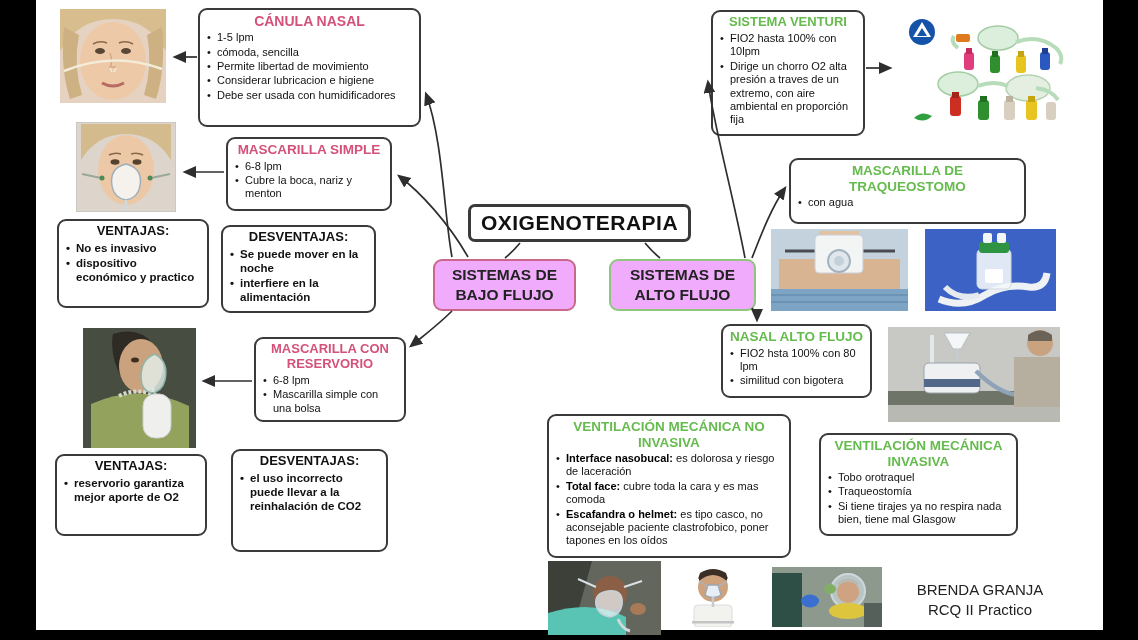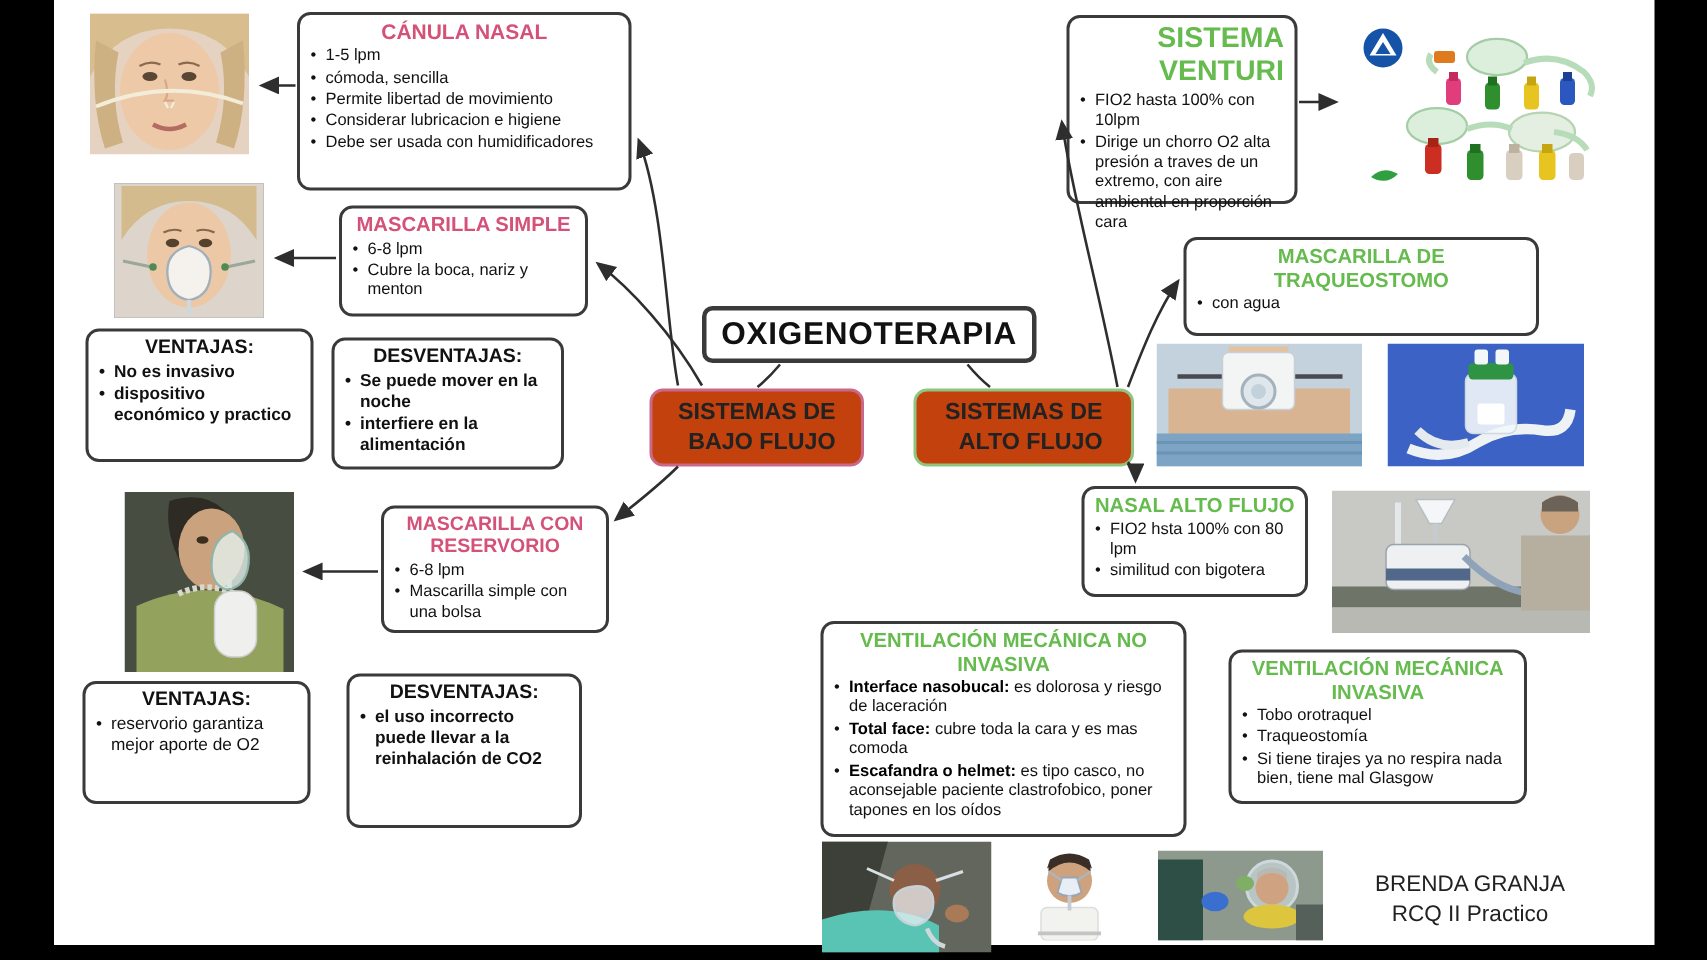--- a/index.html
+++ b/index.html
@@ -9,22 +9,22 @@
   .box{position:absolute;background:#fff;border:2px solid #3a3a3a;border-radius:9px;
        padding:3px 7px 4px;box-sizing:border-box;}
   .box .title{font-weight:bold;text-align:center;font-size:13px;line-height:1.15;
        white-space:pre-line;color:#111;}
   .t-pink{color:#d4517a !important;}
   .t-green{color:#66bb4e !important;}
   .box ul{margin:2px 0 0;padding:0;list-style:none;font-size:11px;line-height:1.22;color:#111;}
   .box li{position:relative;padding-left:10px;margin-bottom:1px;}
   .box li::before{content:"•";position:absolute;left:0;top:0;}
   .box li b{color:#000;}
-  .node{position:absolute;background:#c2410c;border:2px solid;border-radius:9px;
-        display:flex;align-items:center;justify-content:center;text-align:right;
+  .node{position:absolute;background:#f0abfc;border:2px solid;border-radius:9px;
+        display:flex;align-items:center;justify-content:center;text-align:center;
         font-weight:bold;font-size:15.5px;line-height:1.3;white-space:pre-line;color:#222;
         box-sizing:border-box;}
   #node-bajo{border-color:#c9688a;}
   #node-alto{border-color:#8fc57e;}
   #oxi{position:absolute;background:#fff;border:3px solid #3a3a3a;border-radius:7px;
        display:flex;align-items:center;justify-content:center;font-weight:bold;
        font-size:21px;letter-spacing:.5px;color:#111;box-sizing:border-box;text-align:center;}
   .photo{position:absolute;line-height:0;}
   #arrows{position:absolute;left:0;top:0;width:1138px;height:640px;pointer-events:none;}
   #credit{position:absolute;left:880px;top:580px;width:200px;text-align:center;
@@ -254,37 +254,37 @@
   <div class="title t-pink">MASCARILLA CON
 RESERVORIO</div>
   <ul>
     <li>6-8 lpm</li>
     <li>Mascarilla simple con una bolsa</li>
   </ul>
 </div>
 
 <div class="box" style="left:55px;top:454px;width:152px;height:82px;">
   <div class="title">VENTAJAS:</div>
-  <ul style="font-size:11.5px;font-weight:normal;">
+  <ul style="font-size:11.5px;font-weight:bold;">
     <li>reservorio garantiza mejor aporte de O2</li>
   </ul>
 </div>
 
 <div class="box" style="left:231px;top:449px;width:157px;height:103px;">
   <div class="title">DESVENTAJAS:</div>
   <ul style="font-size:11.5px;font-weight:bold;">
     <li>el uso incorrecto puede llevar a la reinhalación de CO2</li>
   </ul>
 </div>
 
 <div class="box" style="left:711px;top:10px;width:154px;height:126px;">
-  <div class="title t-green" style="font-size:19px;text-align:right;">SISTEMA VENTURI</div>
+  <div class="title t-green" style="font-size:13px;">SISTEMA VENTURI</div>
   <ul>
     <li>FIO2 hasta 100% con 10lpm</li>
-    <li>Dirige un chorro O2 alta presión a traves de un extremo, con aire ambiental en proporción cara</li>
+    <li>Dirige un chorro O2 alta presión a traves de un extremo, con aire ambiental en proporción fija</li>
   </ul>
 </div>
 
 <div class="box" style="left:789px;top:158px;width:237px;height:66px;">
   <div class="title t-green" style="font-size:13.5px;">MASCARILLA DE TRAQUEOSTOMO</div>
   <ul>
     <li>con agua</li>
   </ul>
 </div>
 

